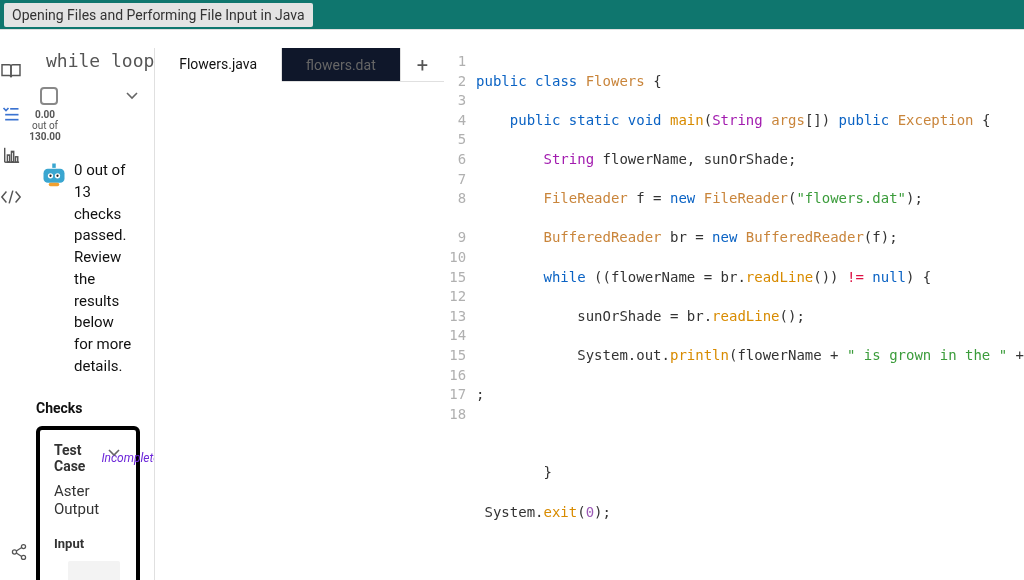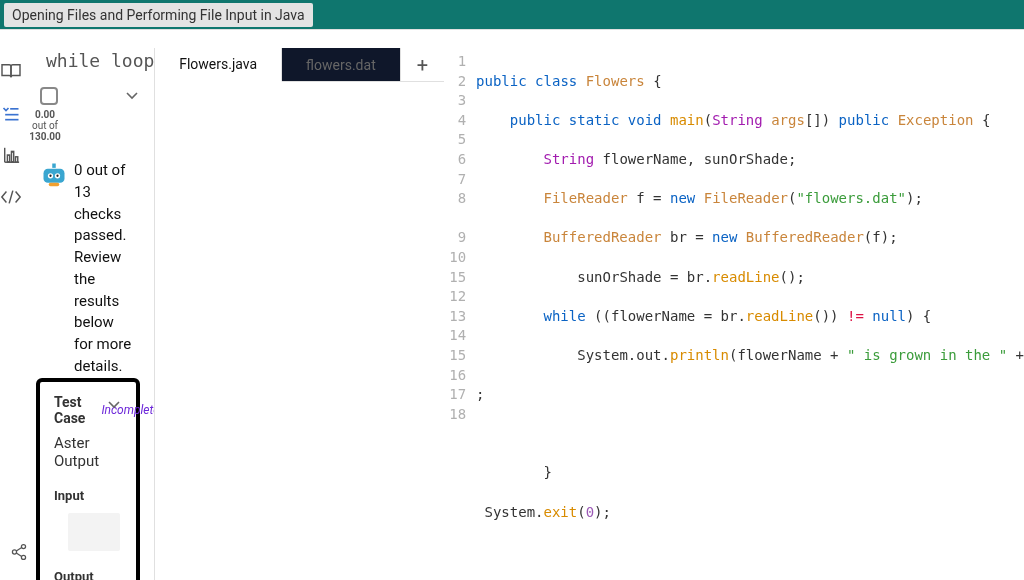--- a/index.html
+++ b/index.html
@@ -332,20 +332,21 @@
               <circle cx="20" cy="18" r="3" fill="#fff"></circle>
             <circle cx="12" cy="18" r="1.3" fill="#222"></circle>
               <circle cx="20" cy="18" r="1.3" fill="#222"></circle>
             <rect x="14" y="4" width="4" height="5" fill="#3aa6d0"></rect>
             <rect x="10" y="26" width="12" height="4" rx="2" fill="#f0a030"></rect>
           </svg>
         </div>
         <div class="bot-message">0 out of 13 checks passed. Review the results below for more details.</div>
       </div>
 
+      <div class="checks-heading">Checks</div>
 
       <div class="test-case-card">
         <div class="test-case-header">
           <span class="test-case-label">Test Case</span>
           <span class="dot-red"></span>
           <span class="test-status">Incomplete</span>
           <span class="chevron">
             <svg width="16" height="16" viewBox="0 0 16 16" fill="none" stroke="#666" stroke-width="1.6">
                 <polyline points="3,6 8,11 13,6"></polyline>
               </svg>
@@ -388,22 +389,22 @@
           <div>16</div>
           <div>17</div>
           <div>18</div>
       </div>
       <div class="code">
 <span class="ln"><span class="kw">public</span> <span class="kw">class</span> <span class="cls">Flowers</span><span> {</span></span>
 <span class="ln">    <span class="kw">public</span> <span class="kw">static</span> <span class="kw">void</span> <span class="fn">main</span><span>(</span><span class="type">String</span> <span class="cls">args</span><span>[])</span> <span class="kw">public</span> <span class="cls">Exception</span><span> {</span></span>
 <span class="ln">        <span class="type">String</span><span> flowerName, sunOrShade;</span></span>
 <span class="ln">        <span class="cls">FileReader</span><span> f = </span><span class="kw">new</span> <span class="cls">FileReader</span><span>(</span><span class="str">"flowers.dat"</span><span>);</span></span>
 <span class="ln">        <span class="cls">BufferedReader</span><span> br = </span><span class="kw">new</span> <span class="cls">BufferedReader</span><span>(f);</span></span>
+<span class="ln">        <span class="kw">while</span><span> ((flowerName = br.</span><span class="fn">readLine</span><span>()) </span><span class="op">!=</span> <span class="kw">null</span><span>) {</span></span>
 <span class="ln">            <span>sunOrShade = br.</span><span class="fn">readLine</span><span>();</span></span>
-<span class="ln">        <span class="kw">while</span><span> ((flowerName = br.</span><span class="fn">readLine</span><span>()) </span><span class="op">!=</span> <span class="kw">null</span><span>) {</span></span>
 <span class="ln">            <span>System.out.</span><span class="fn">println</span><span>(flowerName + </span><span class="str">" is grown in the "</span><span> +</span></span>
 <span class="ln"><span>;</span></span>
 <span class="ln"></span>
 <span class="ln">        <span>}</span></span>
 <span class="ln"><span> System.</span><span class="fn">exit</span><span>(</span><span class="num">0</span><span>);</span></span>
 
 
 
 
 

